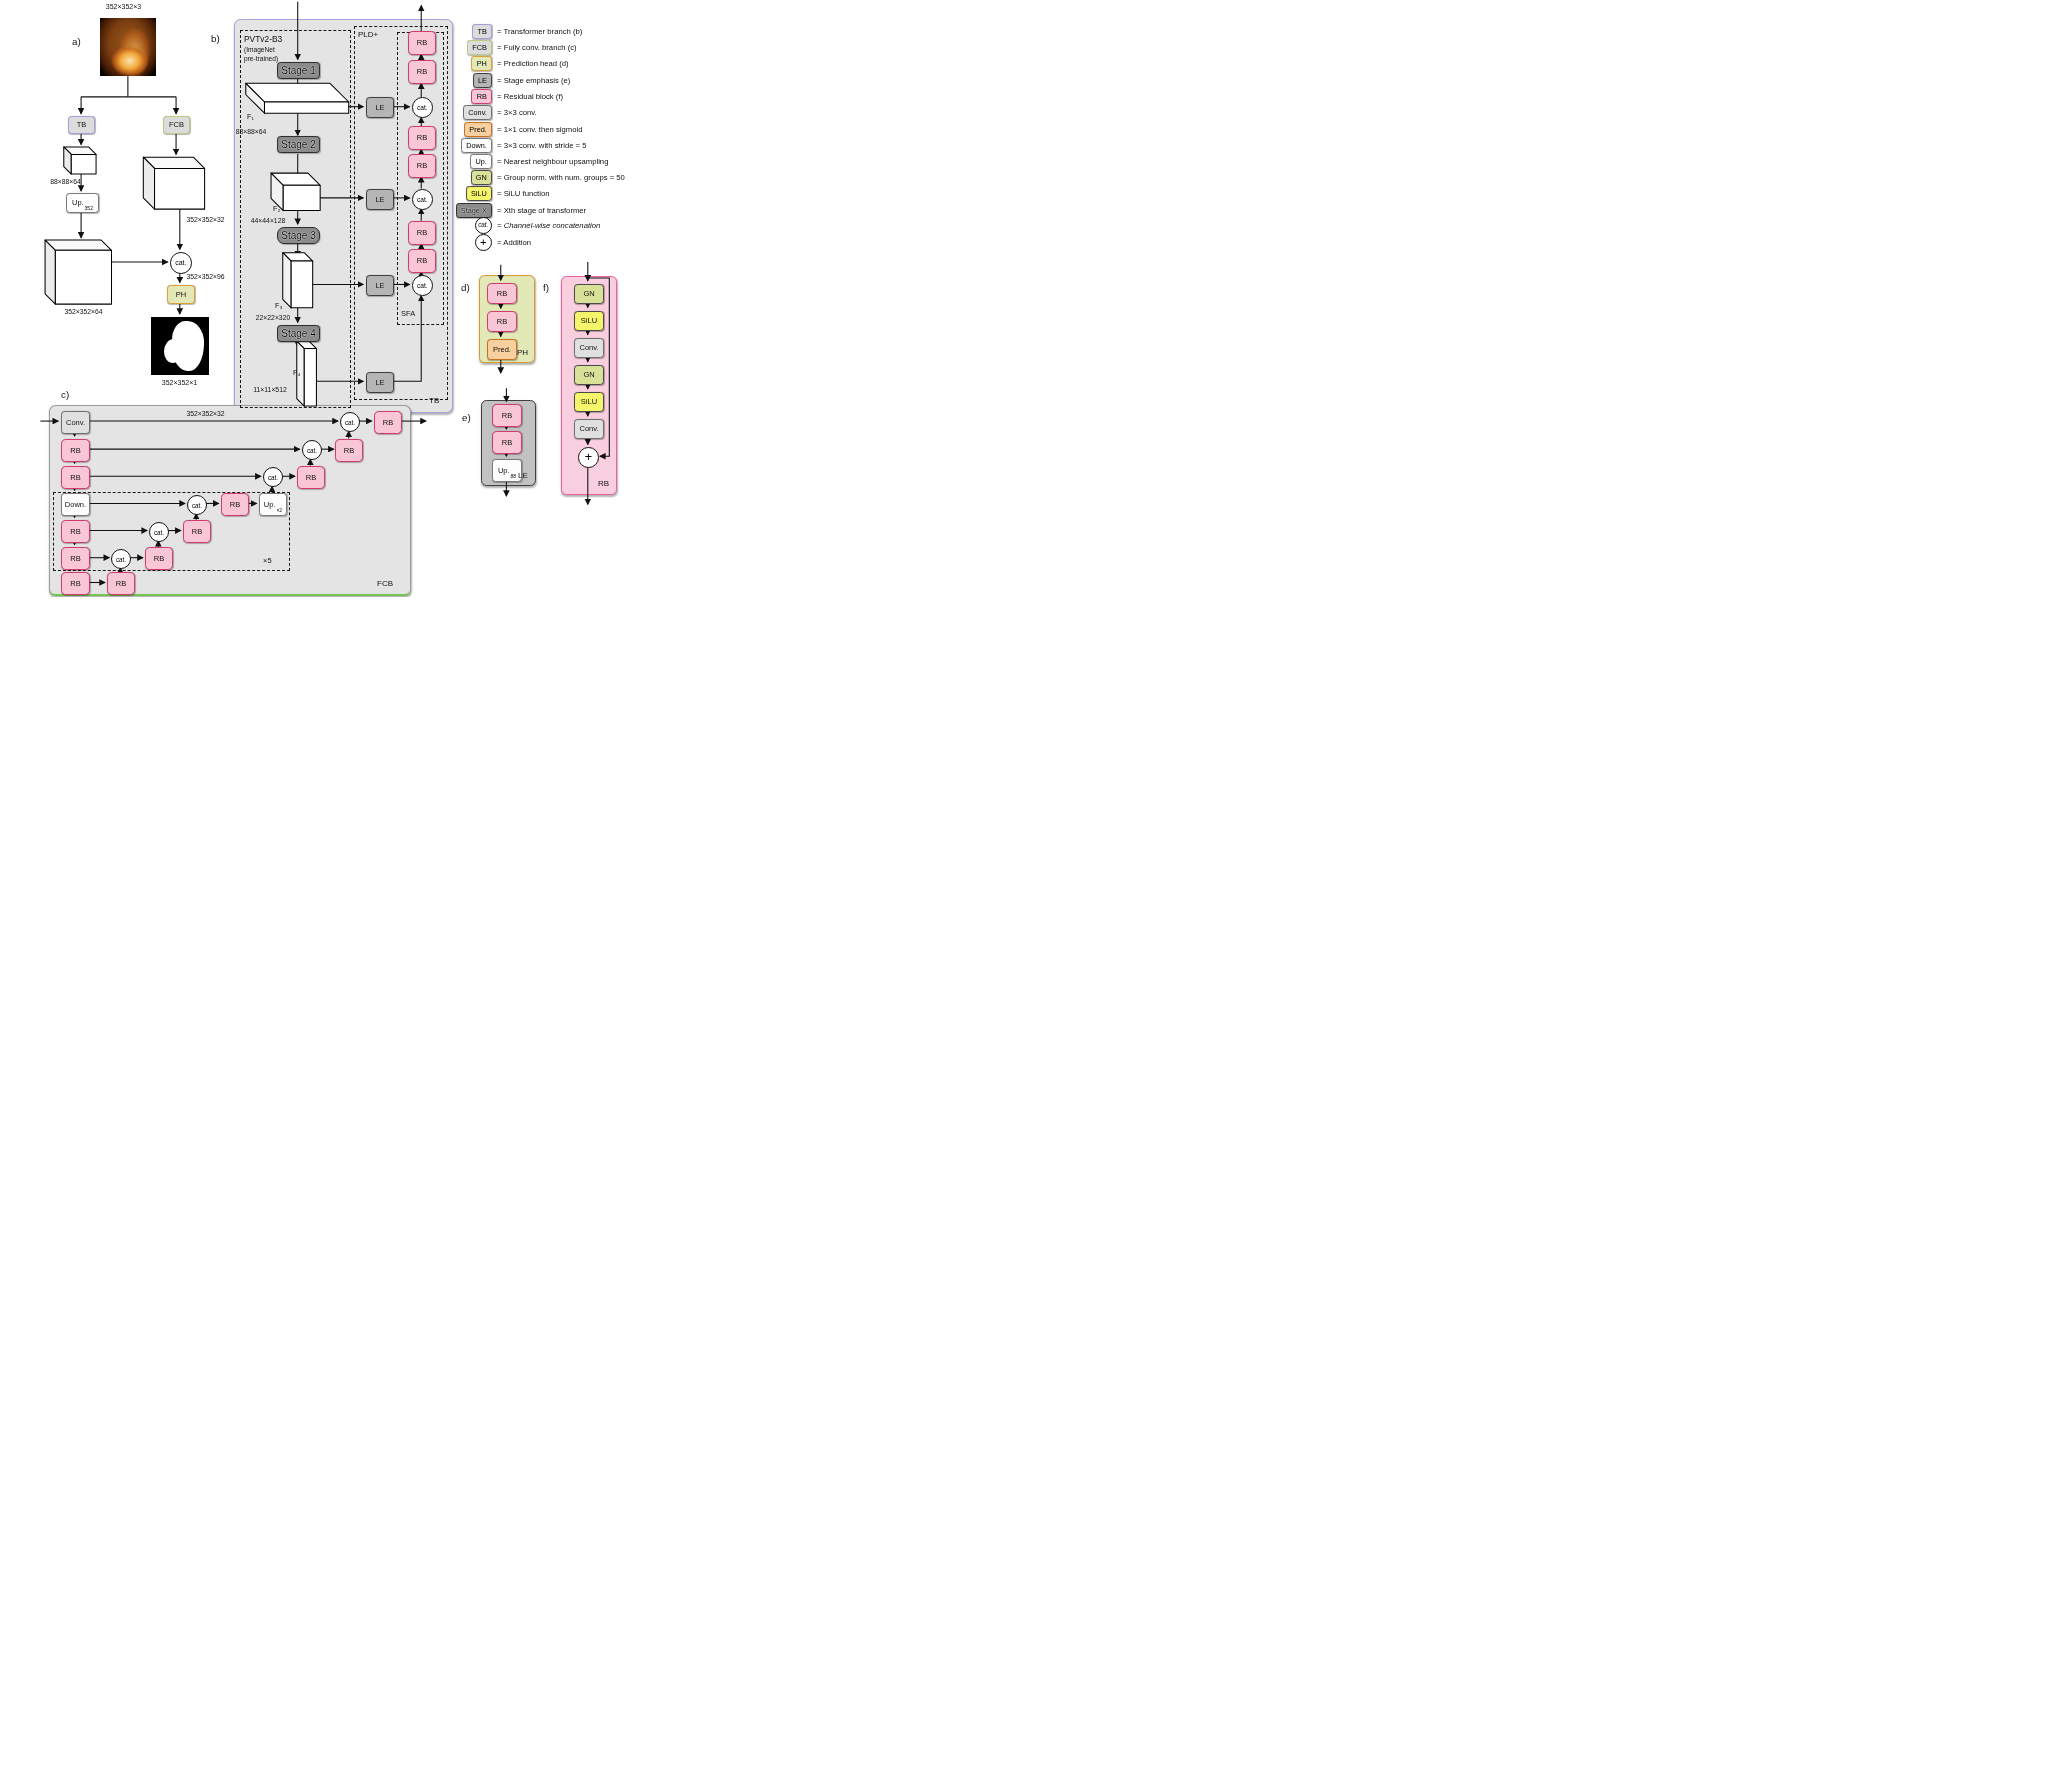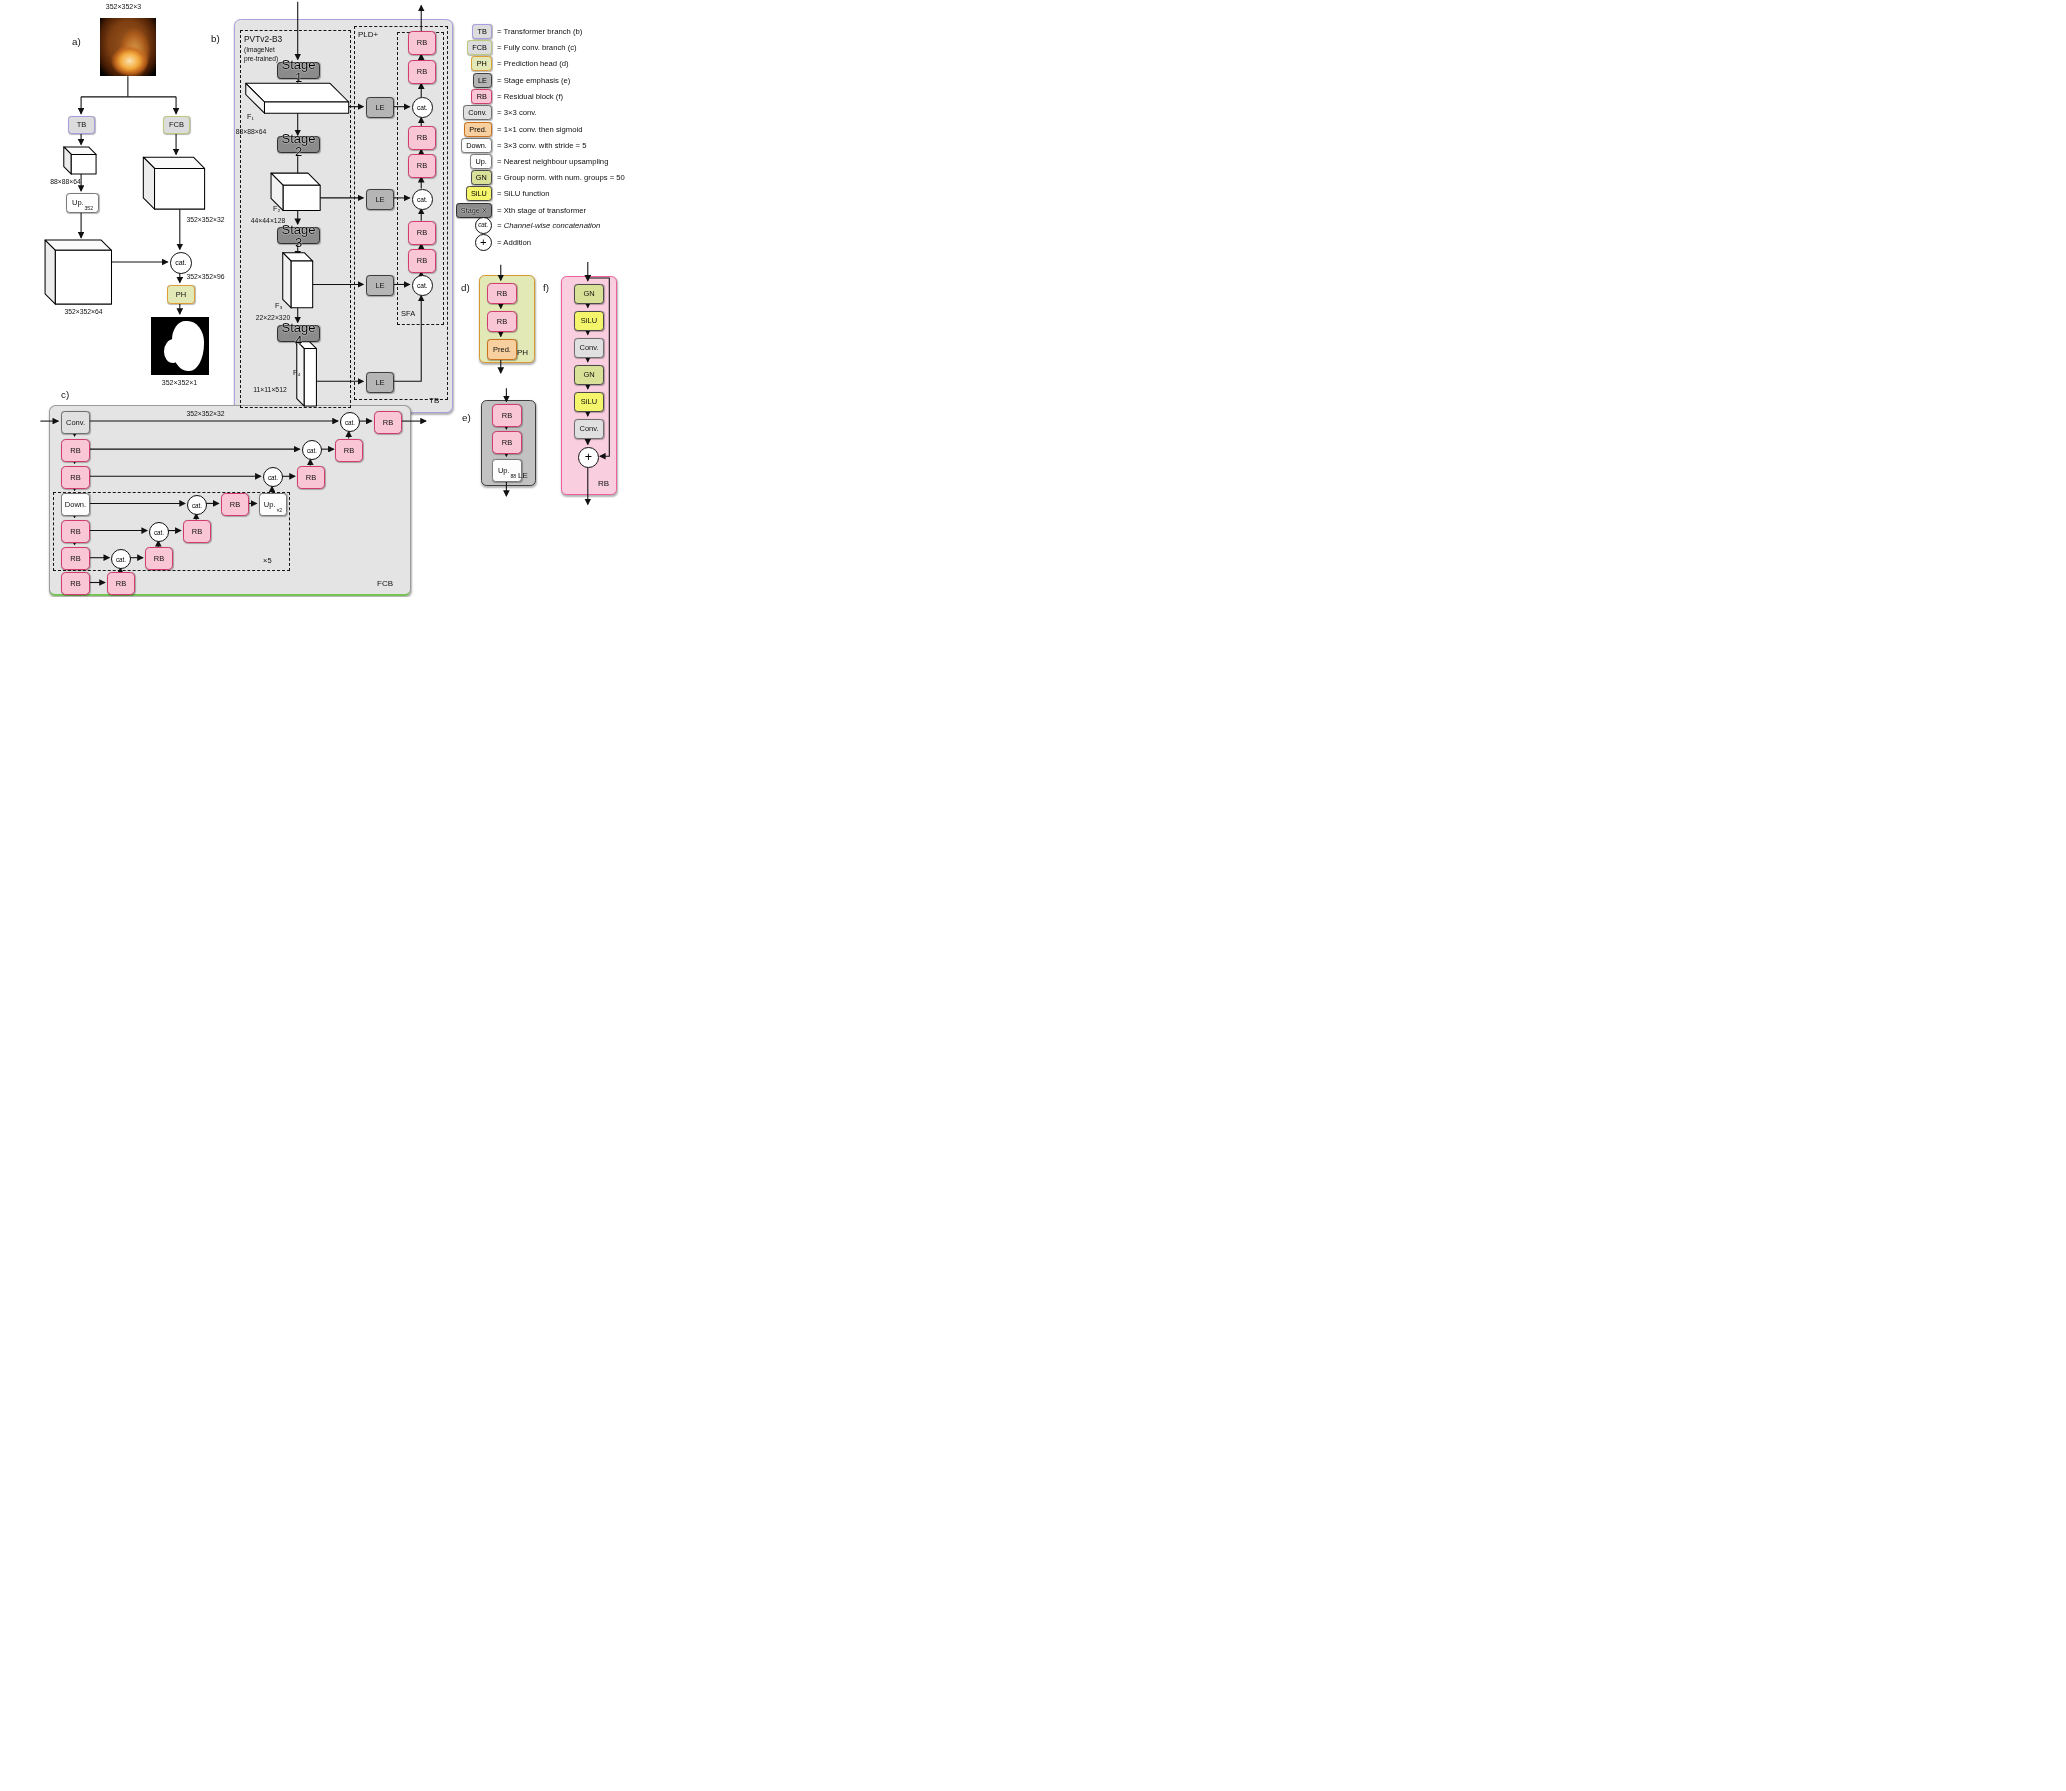--- a/index.html
+++ b/index.html
@@ -11,21 +11,21 @@
   .panel.ph-p{background:#e3e9b6;border:1.2px solid #d79a2e;border-radius:5.6px;}
   .panel.le-p{background:#c2c2c2;border:1.2px solid #3f3f3f;border-radius:5.6px;}
   .panel.rb-p{background:#f9cede;border:1.2px solid #ee5f9d;border-radius:5.6px;}
   .dash{position:absolute;border:1.2px dashed #151515;z-index:2;}
   .box{position:absolute;display:flex;align-items:center;justify-content:center;
        border-radius:3.7px;font-size:7.5px;color:#111;z-index:4;box-shadow:0.7px 0.9px 0.9px rgba(0,0,0,.28);
        text-align:center;line-height:1;}
   .rb{background:#f9c6d6;border:1px solid #d23b6d;border-radius:4.7px;}
   .le{background:#b5b5b5;border:0.9px solid #3e3e3e;}
   .stage{background:#8b8b8b;border:0.9px solid #2f2f2f;color:#000;
-         text-shadow:0 0 1.4px #fff,0 0 0.9px #fff;font-size:13px;}
+         text-shadow:0 0 1.4px #fff,0 0 0.9px #fff;font-size:10px;}
   .convb{background:#e0e0e0;border:0.9px solid #6f6f6f;}
   .whiteb{background:#fdfdfd;border:0.9px solid #7a7a7a;}
   .predb{background:#f8cf9f;border:1px solid #c9711c;}
   .gnb{background:#d9e098;border:0.9px solid #4a4a4a;}
   .silub{background:#f5f56c;border:0.9px solid #4a4a4a;}
   .tbbadge{background:#dcdcdc;border:1.1px solid #a79ce0;}
   .fcbbadge{background:#dcdcdc;border:1.1px solid #bccc7b;}
   .phbadge{background:#e3e9b6;border:1.1px solid #dd9f31;}
   .node{position:absolute;background:#fff;border:1px solid #111;border-radius:50%;
         display:flex;align-items:center;justify-content:center;font-size:6.6px;z-index:4;}
@@ -228,21 +228,21 @@
   <div class="lab tag" style="left:211px;top:33px;">b)</div>
   <div class="lab" style="left:244px;top:34px;font-size:8.4px;">PVTv2-B3</div>
   <div class="lab" style="left:244px;top:46px;font-size:6.6px;">(ImageNet</div>
   <div class="lab" style="left:244px;top:55px;font-size:6.6px;">pre-trained)</div>
   <div class="lab" style="left:358px;top:29.5px;font-size:8px;">PLD+</div>
   <div class="lab" style="left:401px;top:309px;font-size:7.5px;">SFA</div>
   <div class="lab" style="left:429px;top:396px;font-size:8px;">TB</div>
 
   <div class="box stage" style="left:277px;top:62px;width:41px;height:15.4px;">Stage 1</div>
   <div class="box stage" style="left:277px;top:136px;width:41px;height:15.4px;">Stage 2</div>
-  <div class="box stage" style="left:277px;top:227px;width:41px;height:15.4px;">Stage 3</div>
+  <div class="box stage" style="left:277px;top:227px;width:41px;height:15.4px;border-radius:7px;">Stage 3</div>
   <div class="box stage" style="left:277px;top:325px;width:41px;height:15.4px;">Stage 4</div>
 
   <div class="lab" style="left:247px;top:112px;font-size:7.3px;">F₁</div>
   <div class="lab ctr" style="left:211px;top:128px;width:80px;font-size:6.8px;">88×88×64</div>
   <div class="lab" style="left:273px;top:204px;font-size:7.3px;">F₂</div>
   <div class="lab ctr" style="left:228px;top:217px;width:80px;font-size:6.8px;">44×44×128</div>
   <div class="lab" style="left:275px;top:301px;font-size:7.3px;">F₃</div>
   <div class="lab ctr" style="left:233px;top:314px;width:80px;font-size:6.8px;">22×22×320</div>
   <div class="lab" style="left:287px;top:368px;font-size:7.3px;padding-left:6px;">F₄</div>
   <div class="lab ctr" style="left:230px;top:386px;width:80px;font-size:6.8px;">11×11×512</div>

